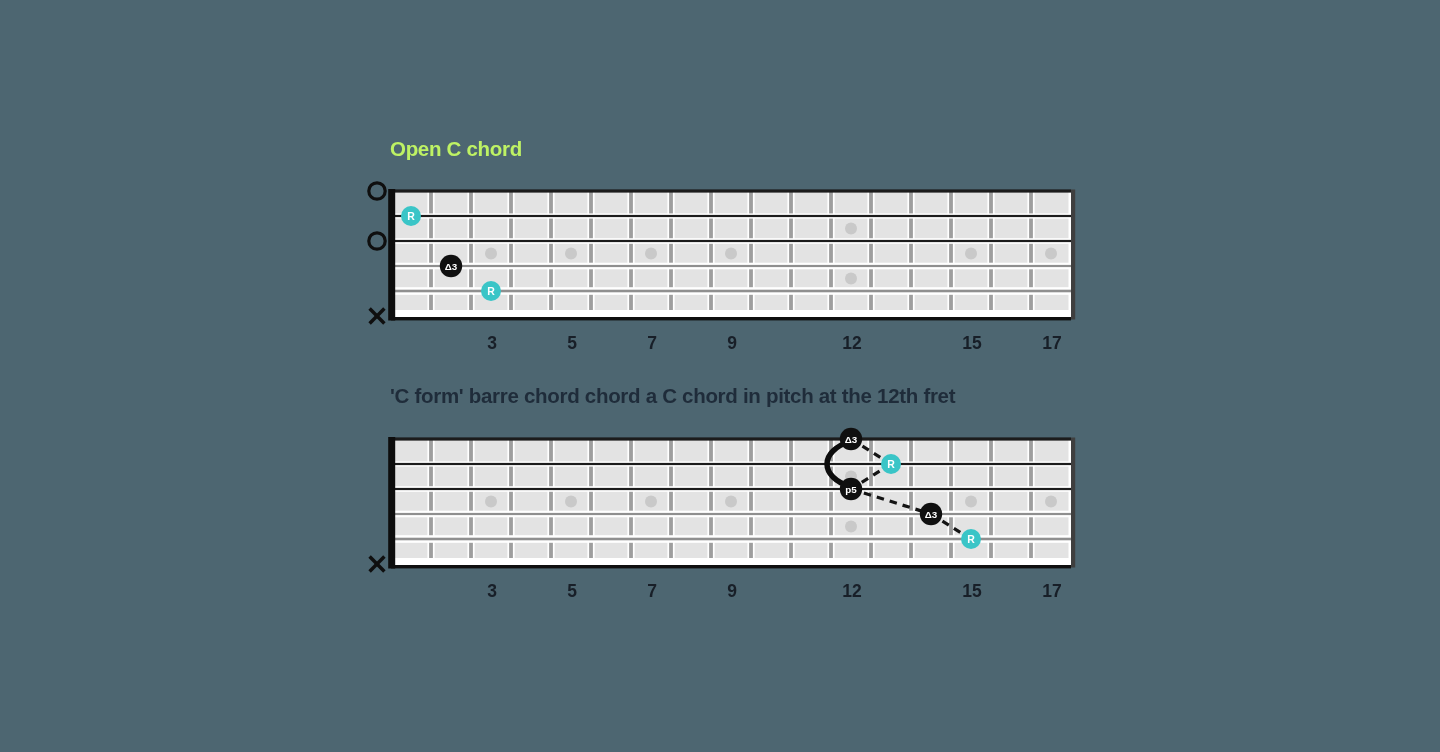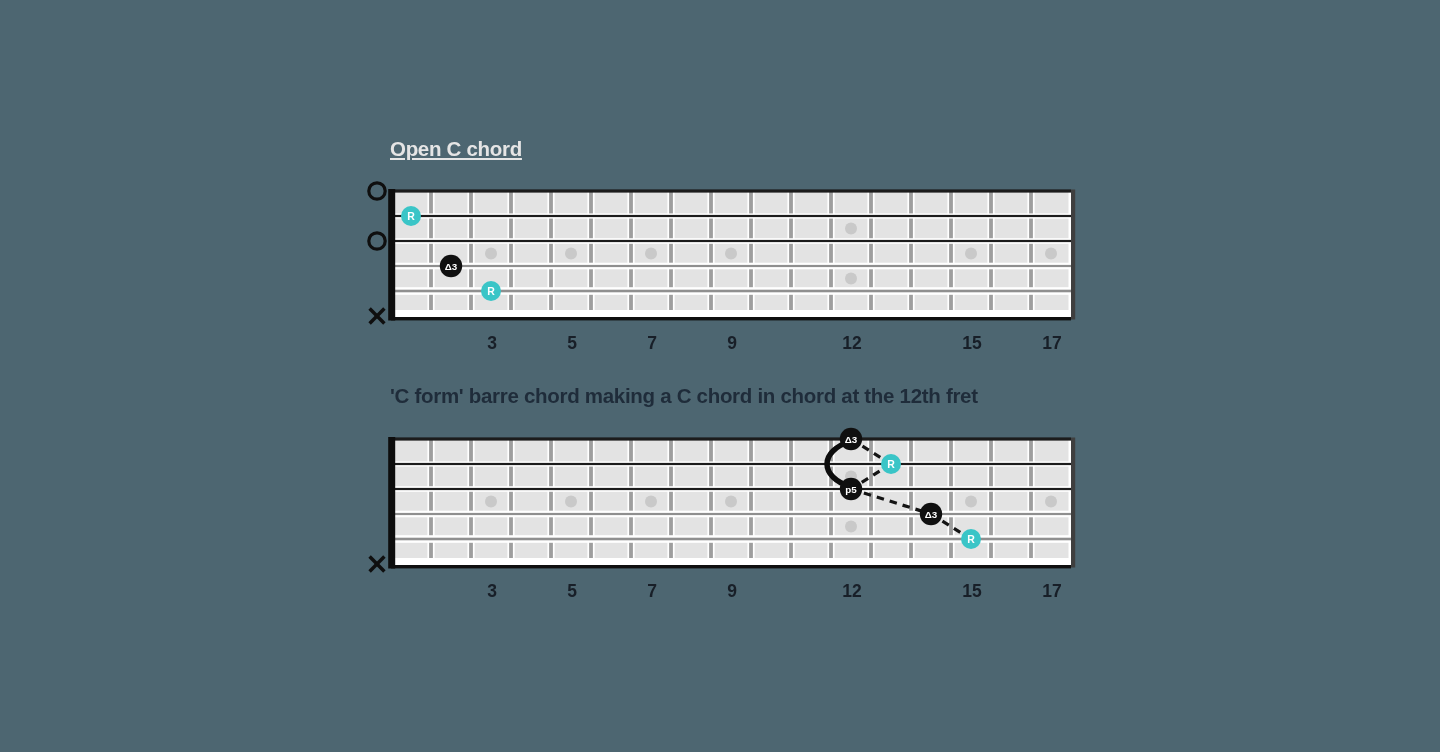--- a/index.html
+++ b/index.html
@@ -27,21 +27,21 @@
   svg.board { position: absolute; left: 350px; overflow: visible; }
   #board-1 { top: 181px; }
   #board-2 { top: 429px; }
 </style>
 </head>
 <body>
 
 <div id="canvas" style="background: rgb(77, 102, 113);">
 
   <section>
-    <h2 class="diagram-title" id="title-1" style="color: #e5e5e5; text-decoration: underline;">Open C chord</h2>
+    <h2 class="diagram-title" id="title-1" style="color: #bef264;">Open C chord</h2>
     <svg class="board" id="board-1" width="740" height="185">
         <rect x="41" y="10" width="680" height="125" fill="#e3e3e3"></rect>
         <circle cx="141" cy="72.5" r="6" fill="#c9c9c9"></circle>
         <circle cx="221" cy="72.5" r="6" fill="#c9c9c9"></circle>
         <circle cx="301" cy="72.5" r="6" fill="#c9c9c9"></circle>
         <circle cx="381" cy="72.5" r="6" fill="#c9c9c9"></circle>
         <circle cx="621" cy="72.5" r="6" fill="#c9c9c9"></circle>
         <circle cx="701" cy="72.5" r="6" fill="#c9c9c9"></circle>
         <circle cx="501" cy="47.5" r="6" fill="#c9c9c9"></circle>
         <circle cx="501" cy="97.5" r="6" fill="#c9c9c9"></circle>
@@ -105,21 +105,21 @@
         <circle cx="141" cy="110" r="10" fill="#3ac5c7"></circle>
         <text x="141" y="113.6" text-anchor="middle" font-family="&quot;Liberation Sans&quot;, sans-serif" font-size="10.5" font-weight="700" fill="#ffffff">R</text>
         <circle cx="27" cy="10" r="8.2" fill="none" stroke="#0f0f0f" stroke-width="3.2"></circle>
         <circle cx="27" cy="60" r="8.2" fill="none" stroke="#0f0f0f" stroke-width="3.2"></circle>
         <line x1="19.6" y1="127.6" x2="34.4" y2="142.4" stroke="#0f0f0f" stroke-width="3.5"></line>
         <line x1="19.6" y1="142.4" x2="34.4" y2="127.6" stroke="#0f0f0f" stroke-width="3.5"></line>
       </svg>
   </section>
 
   <section>
-    <h2 class="diagram-title" id="title-2" style="color: rgb(31, 44, 58);">'C form' barre chord making a C chord in chord at the 12th fret</h2>
+    <h2 class="diagram-title" id="title-2" style="color: rgb(31, 44, 58);">'C form' barre chord chord a C chord in pitch at the 12th fret</h2>
     <svg class="board" id="board-2" width="740" height="185">
         <rect x="41" y="10" width="680" height="125" fill="#e3e3e3"></rect>
         <circle cx="141" cy="72.5" r="6" fill="#c9c9c9"></circle>
         <circle cx="221" cy="72.5" r="6" fill="#c9c9c9"></circle>
         <circle cx="301" cy="72.5" r="6" fill="#c9c9c9"></circle>
         <circle cx="381" cy="72.5" r="6" fill="#c9c9c9"></circle>
         <circle cx="621" cy="72.5" r="6" fill="#c9c9c9"></circle>
         <circle cx="701" cy="72.5" r="6" fill="#c9c9c9"></circle>
         <circle cx="501" cy="47.5" r="6" fill="#c9c9c9"></circle>
         <circle cx="501" cy="97.5" r="6" fill="#c9c9c9"></circle>

